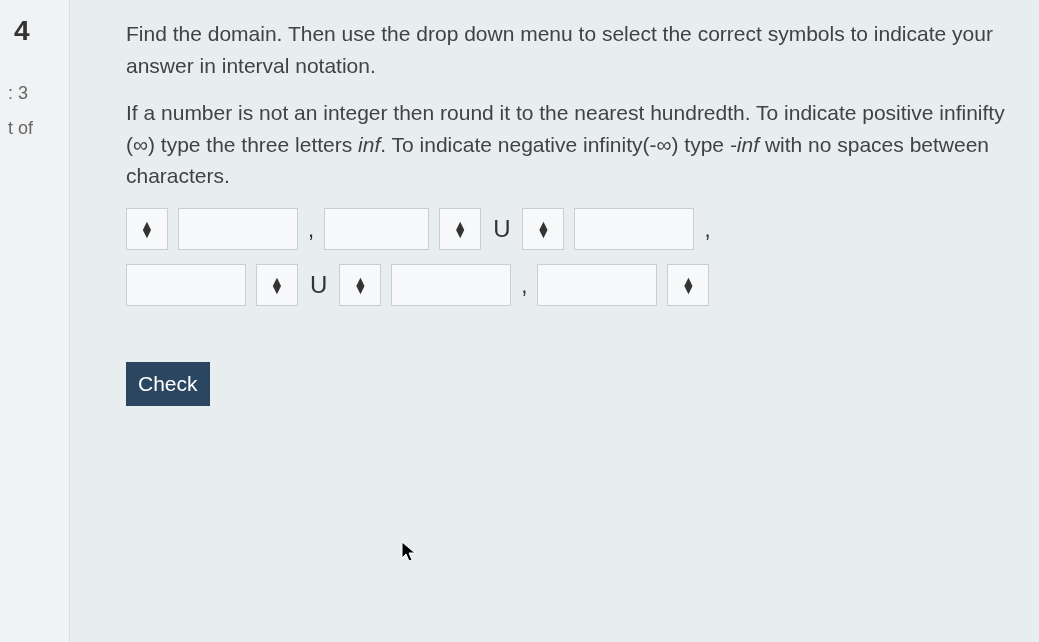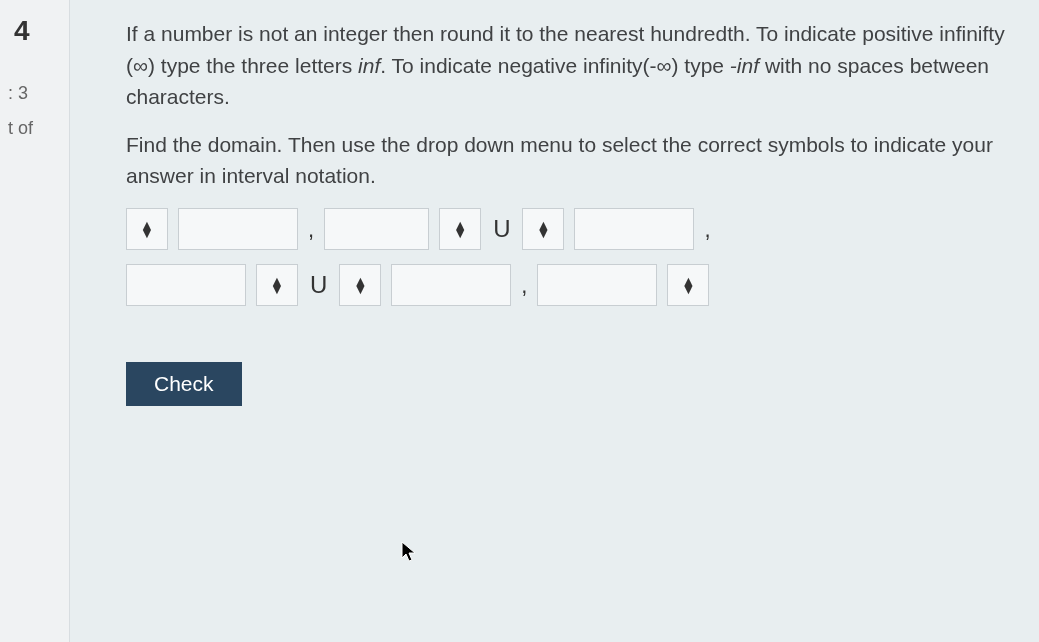--- a/index.html
+++ b/index.html
@@ -112,21 +112,21 @@
     font-size: 24px;
     font-family: Verdana, sans-serif;
     color: #333;
     padding: 0 2px;
   }
   .check-btn {
     margin-top: 42px;
     background: #2a4660;
     color: #fff;
     border: none;
-    padding: 10px 28px;
+    padding: 10px 12px;
     font-size: 21px;
     font-family: Verdana, sans-serif;
     cursor: pointer;
   }
   .cursor-icon {
     position: absolute;
     pointer-events: none;
   }
   .content-wrap { position: relative; }
   sup { font-size: 0.65em; vertical-align: super; font-style: normal; }
@@ -136,25 +136,25 @@
 
 <div class="page">
   <div class="sidebar">
     <div class="num">4</div>
     <div class="line">: 3</div>
     <div class="line">t of</div>
   </div>
 
   <div class="content content-wrap">
 
+    <div class="instr">Find the domain. Then use the drop down menu to select the correct symbols to indicate your answer in interval notation.</div>
+
     <div class="instr">
       <span>If a number is not an integer then round it to the nearest hundredth. To indicate positive infinifty (∞) type the three letters </span><span class="italic">inf</span><span>. To indicate negative infinity(-∞) type </span><span class="italic">-inf</span><span> with no spaces between characters.</span>
     </div>
-
-    <div class="instr">Find the domain. Then use the drop down menu to select the correct symbols to indicate your answer in interval notation.</div>
 
 
     
     <div class="answer-row">
       <div class="dd">
           <span class="arrows">▲<br>▼</span>
         </div>
       <input class="txt" type="text" style="">
       <span class="comma">,</span>
       <input class="txt narrow" type="text" style="">

